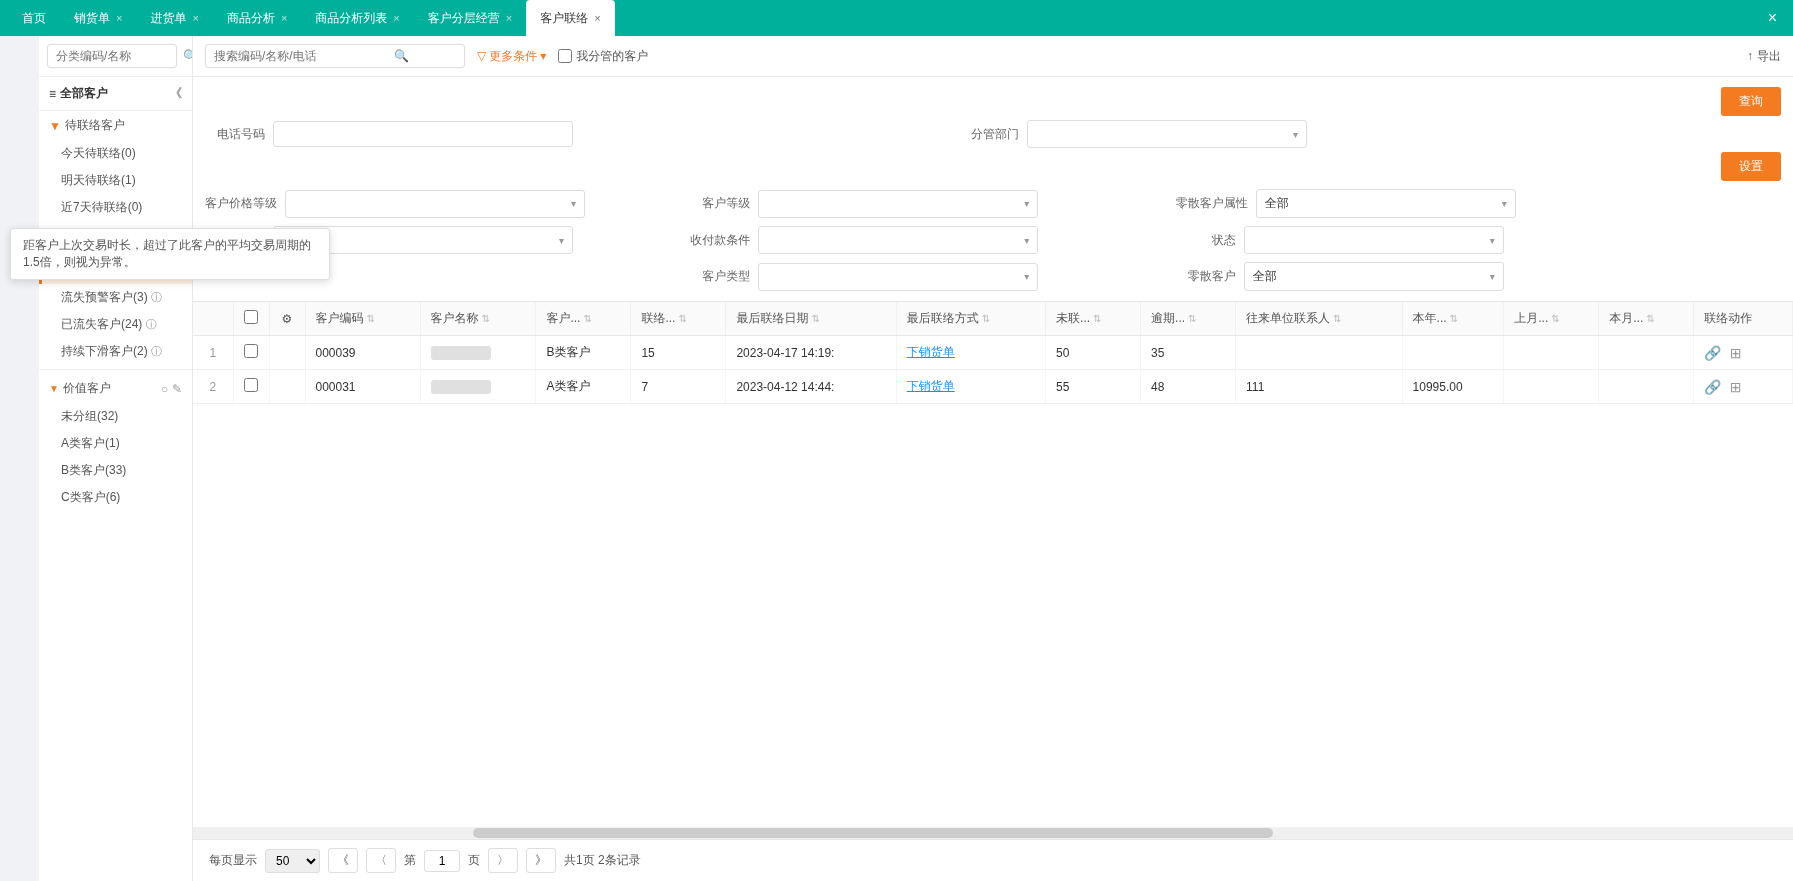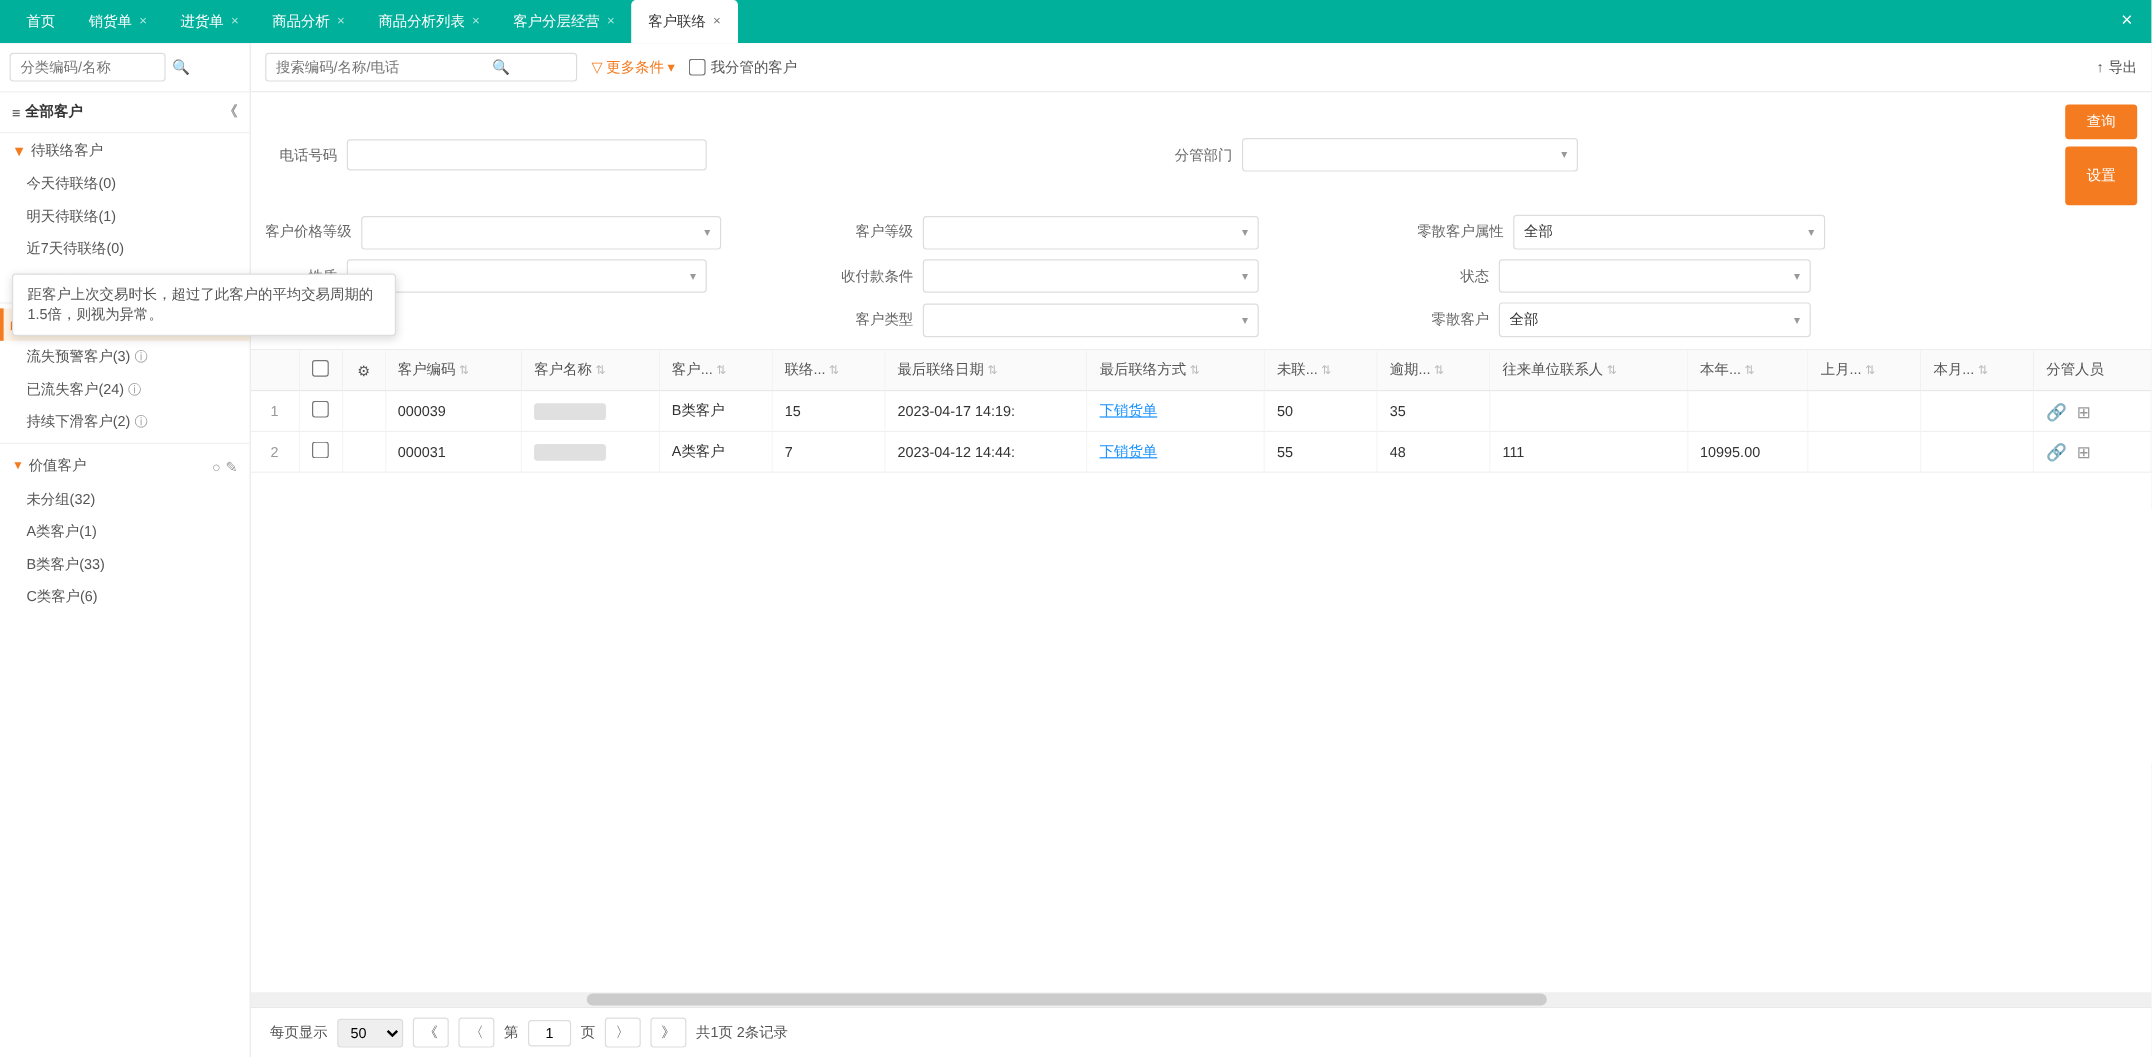--- a/index.html
+++ b/index.html
@@ -43,27 +43,28 @@
     }
 
     
     .main-layout {
       display: flex;
       height: calc(881px - 36px);
     }
 
     
     .sidebar {
-      width: 209px;
+      width: 154px;
       background: white;
       border-right: 1px solid #e8e8e8;
       display: flex;
       flex-direction: column;
       overflow-y: auto;
       flex-shrink: 0;
+      margin-left: 39px;
     }
     .sidebar-search {
       display: flex;
       align-items: center;
       padding: 8px;
       border-bottom: 1px solid #f0f0f0;
     }
     .sidebar-search input {
       border: 1px solid #ddd;
       border-radius: 3px;
@@ -268,23 +269,24 @@
       border-radius: 3px;
       padding: 6px 18px;
       cursor: pointer;
       font-size: 12px;
     }
     .btn-settings {
       background: #f47b20;
       color: white;
       border: none;
       border-radius: 3px;
-      padding: 16px 18px;
-      cursor: pointer;
-      font-size: 12px;
+      padding: 6px 18px;
+      cursor: pointer;
+      font-size: 12px;
+      margin-top: 30px;
     }
 
     
     .table-container {
       flex: 1;
       background: white;
       overflow: auto;
       margin: 0;
     }
     .data-table {
@@ -679,21 +681,21 @@
                   <span class="sort-icon">⇅</span>
                 </div>
             </th>
             <th>
               <div class="th-sort">
                   <span>本月...</span>
                   <span class="sort-icon">⇅</span>
                 </div>
             </th>
             <th>
-              <span>分管人员</span>
+              <span>联络动作</span>
             </th>
           </tr>
         </thead>
         <tbody>
 
           <tr>
             <td style="text-align:center;color:#999">1</td>
             <td style="text-align:center">
               <input type="checkbox" class="cb" style="">
             </td>

